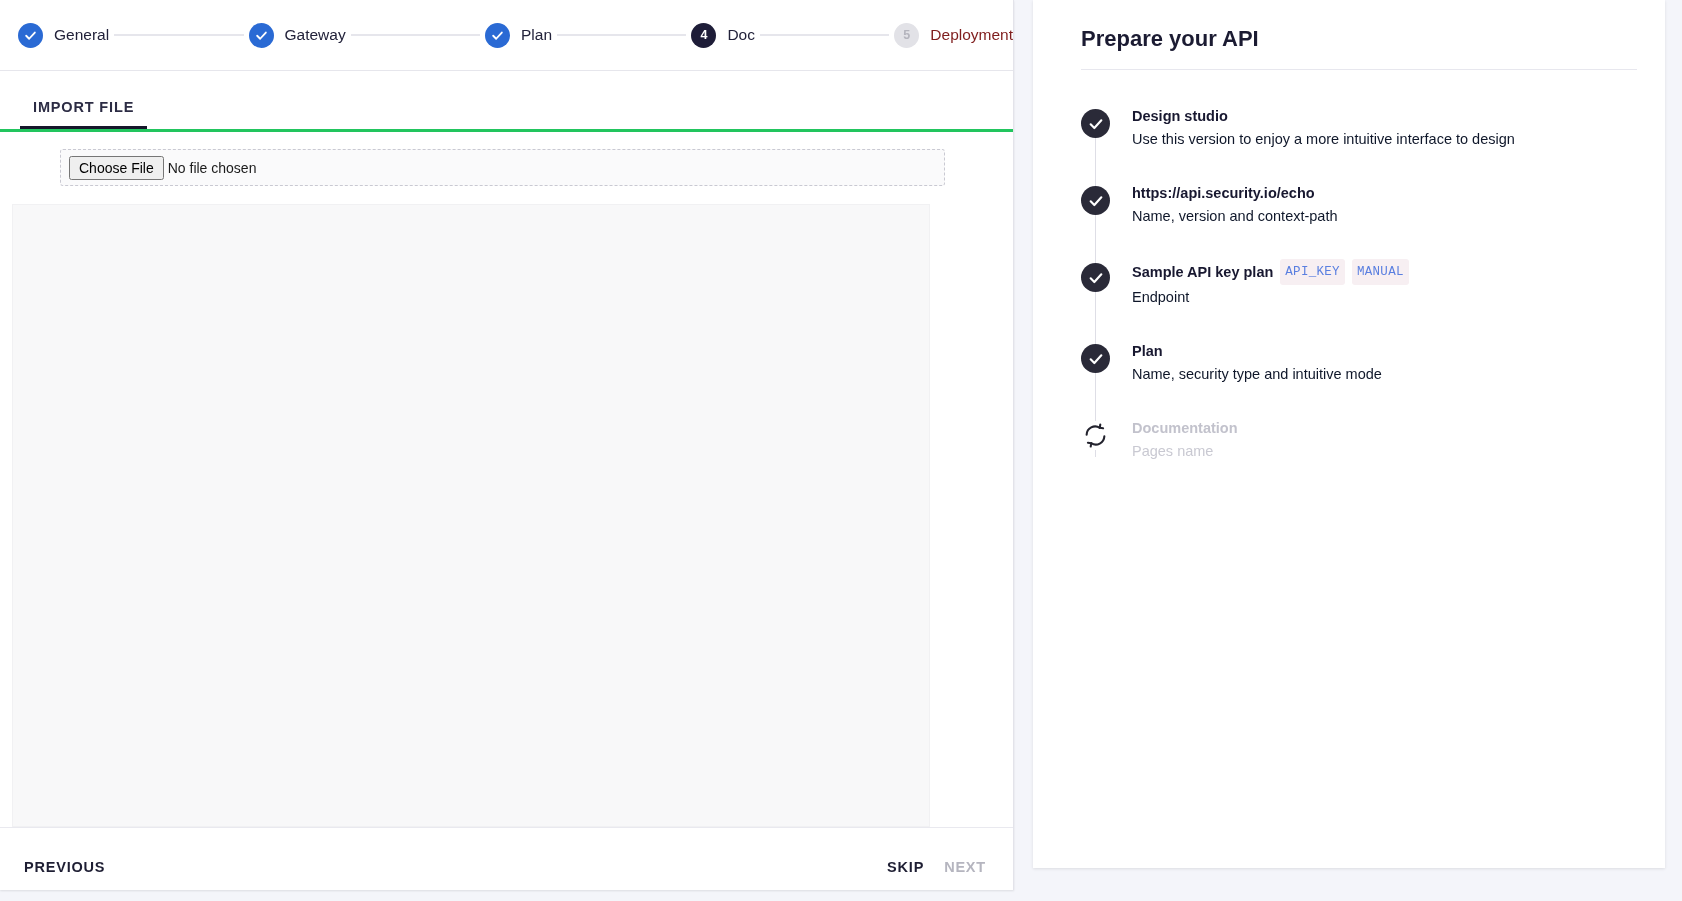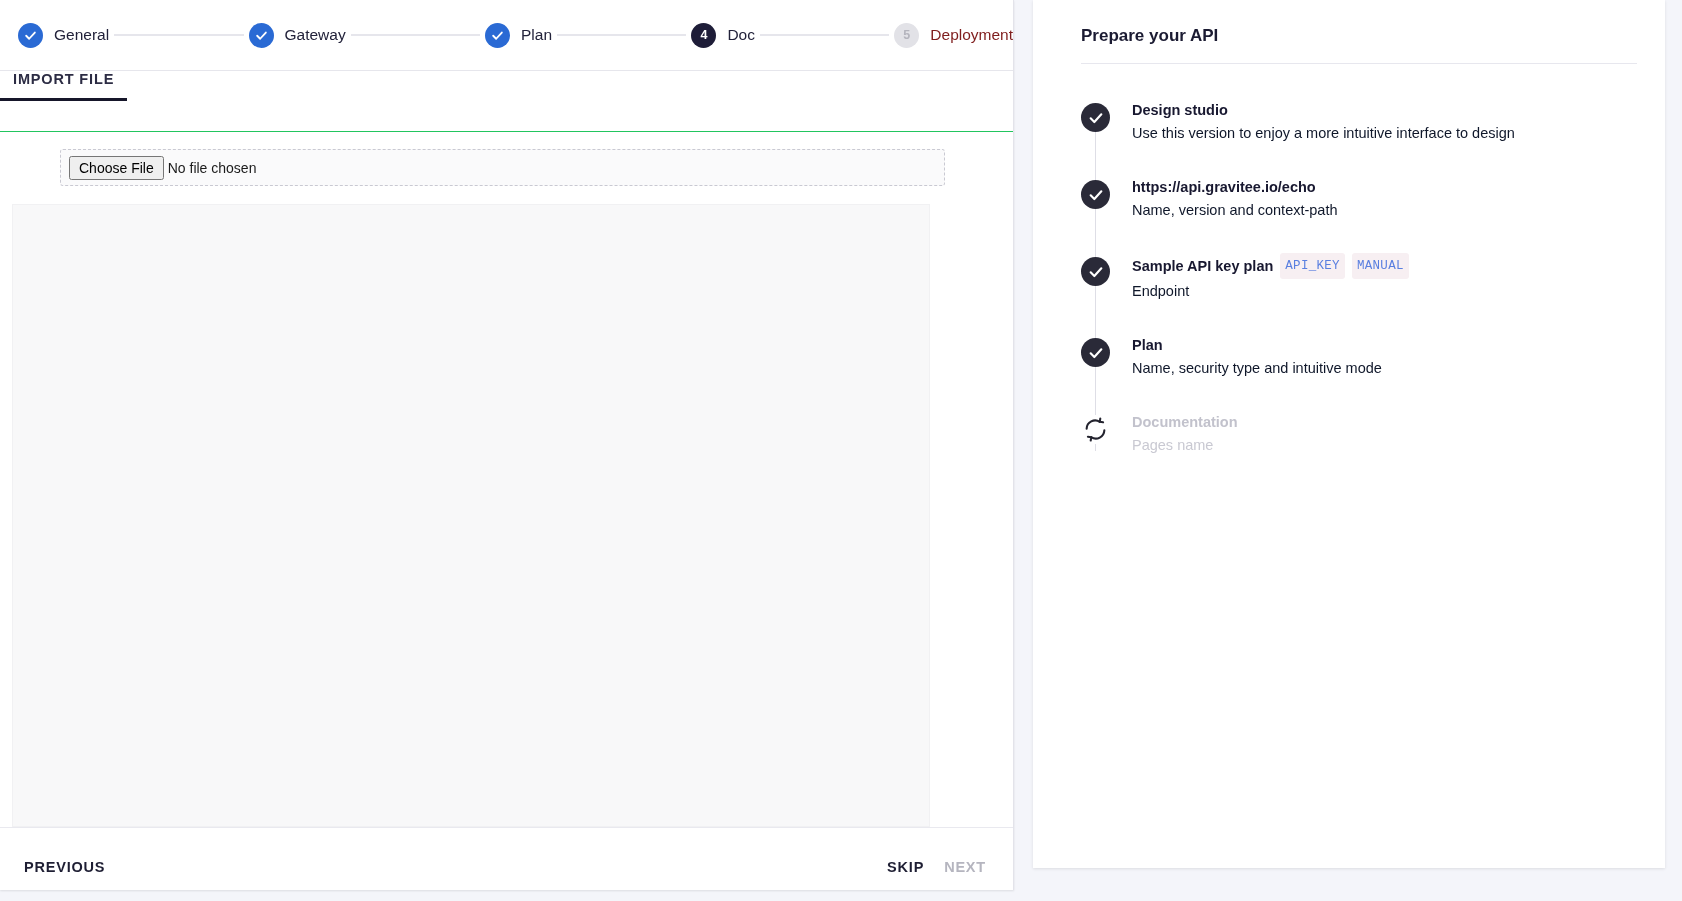--- a/index.html
+++ b/index.html
@@ -83,23 +83,23 @@
     margin: 0 5px;
   }
 
   .check-svg { width: 13px; height: 13px; display: block; }
 
   
   .tabbar {
     height: 61px;
     min-height: 61px;
     display: flex;
-    align-items: flex-start;
-    padding-left: 0;
-    border-bottom: 1px solid #22c55e;
+    align-items: flex-end;
+    padding-left: 20px;
+    border-bottom: 3px solid #22c55e;
     background: #fff;
   }
   .tab {
     position: relative;
     padding: 0 13px 14px 13px;
     font-size: 14.5px;
     font-weight: 600;
     letter-spacing: 0.85px;
     color: #2c2c44;
     cursor: pointer;
@@ -185,21 +185,21 @@
     left: 1033px;
     top: 0;
     width: 632px;
     height: 868px;
     background: #ffffff;
     box-shadow: 0 1px 3px rgba(0,0,0,0.10);
     padding: 20px 28px 0 16px;
   }
 
   .right-title {
-    font-size: 17px;
+    font-size: 22px;
     font-weight: 700;
     color: #1b1b32;
     padding: 6px 0 0 32px;
   }
   .right-divider {
     margin: 17px 0 0 32px;
     height: 1px;
     background: #e7e7ee;
   }
 
@@ -356,21 +356,21 @@
           </div>
         </div>
         <div class="tl-item">
           <div class="tl-icon done">
             <svg viewBox="0 0 24 24" width="16" height="16" fill="none" stroke="#ffffff" stroke-width="3.2" stroke-linecap="round" stroke-linejoin="round">
               <path d="M4 12.5 L9.5 18 L20 6.5"></path>
             </svg>
           </div>
           <div class="tl-texts">
             <div class="tl-head">
-              <span>https://api.gravitee.io/echo</span>
+              <span>https://api.security.io/echo</span>
             </div>
             <div class="tl-sub">Name, version and context-path</div>
           </div>
         </div>
         <div class="tl-item">
           <div class="tl-icon done">
             <svg viewBox="0 0 24 24" width="16" height="16" fill="none" stroke="#ffffff" stroke-width="3.2" stroke-linecap="round" stroke-linejoin="round">
               <path d="M4 12.5 L9.5 18 L20 6.5"></path>
             </svg>
           </div>

